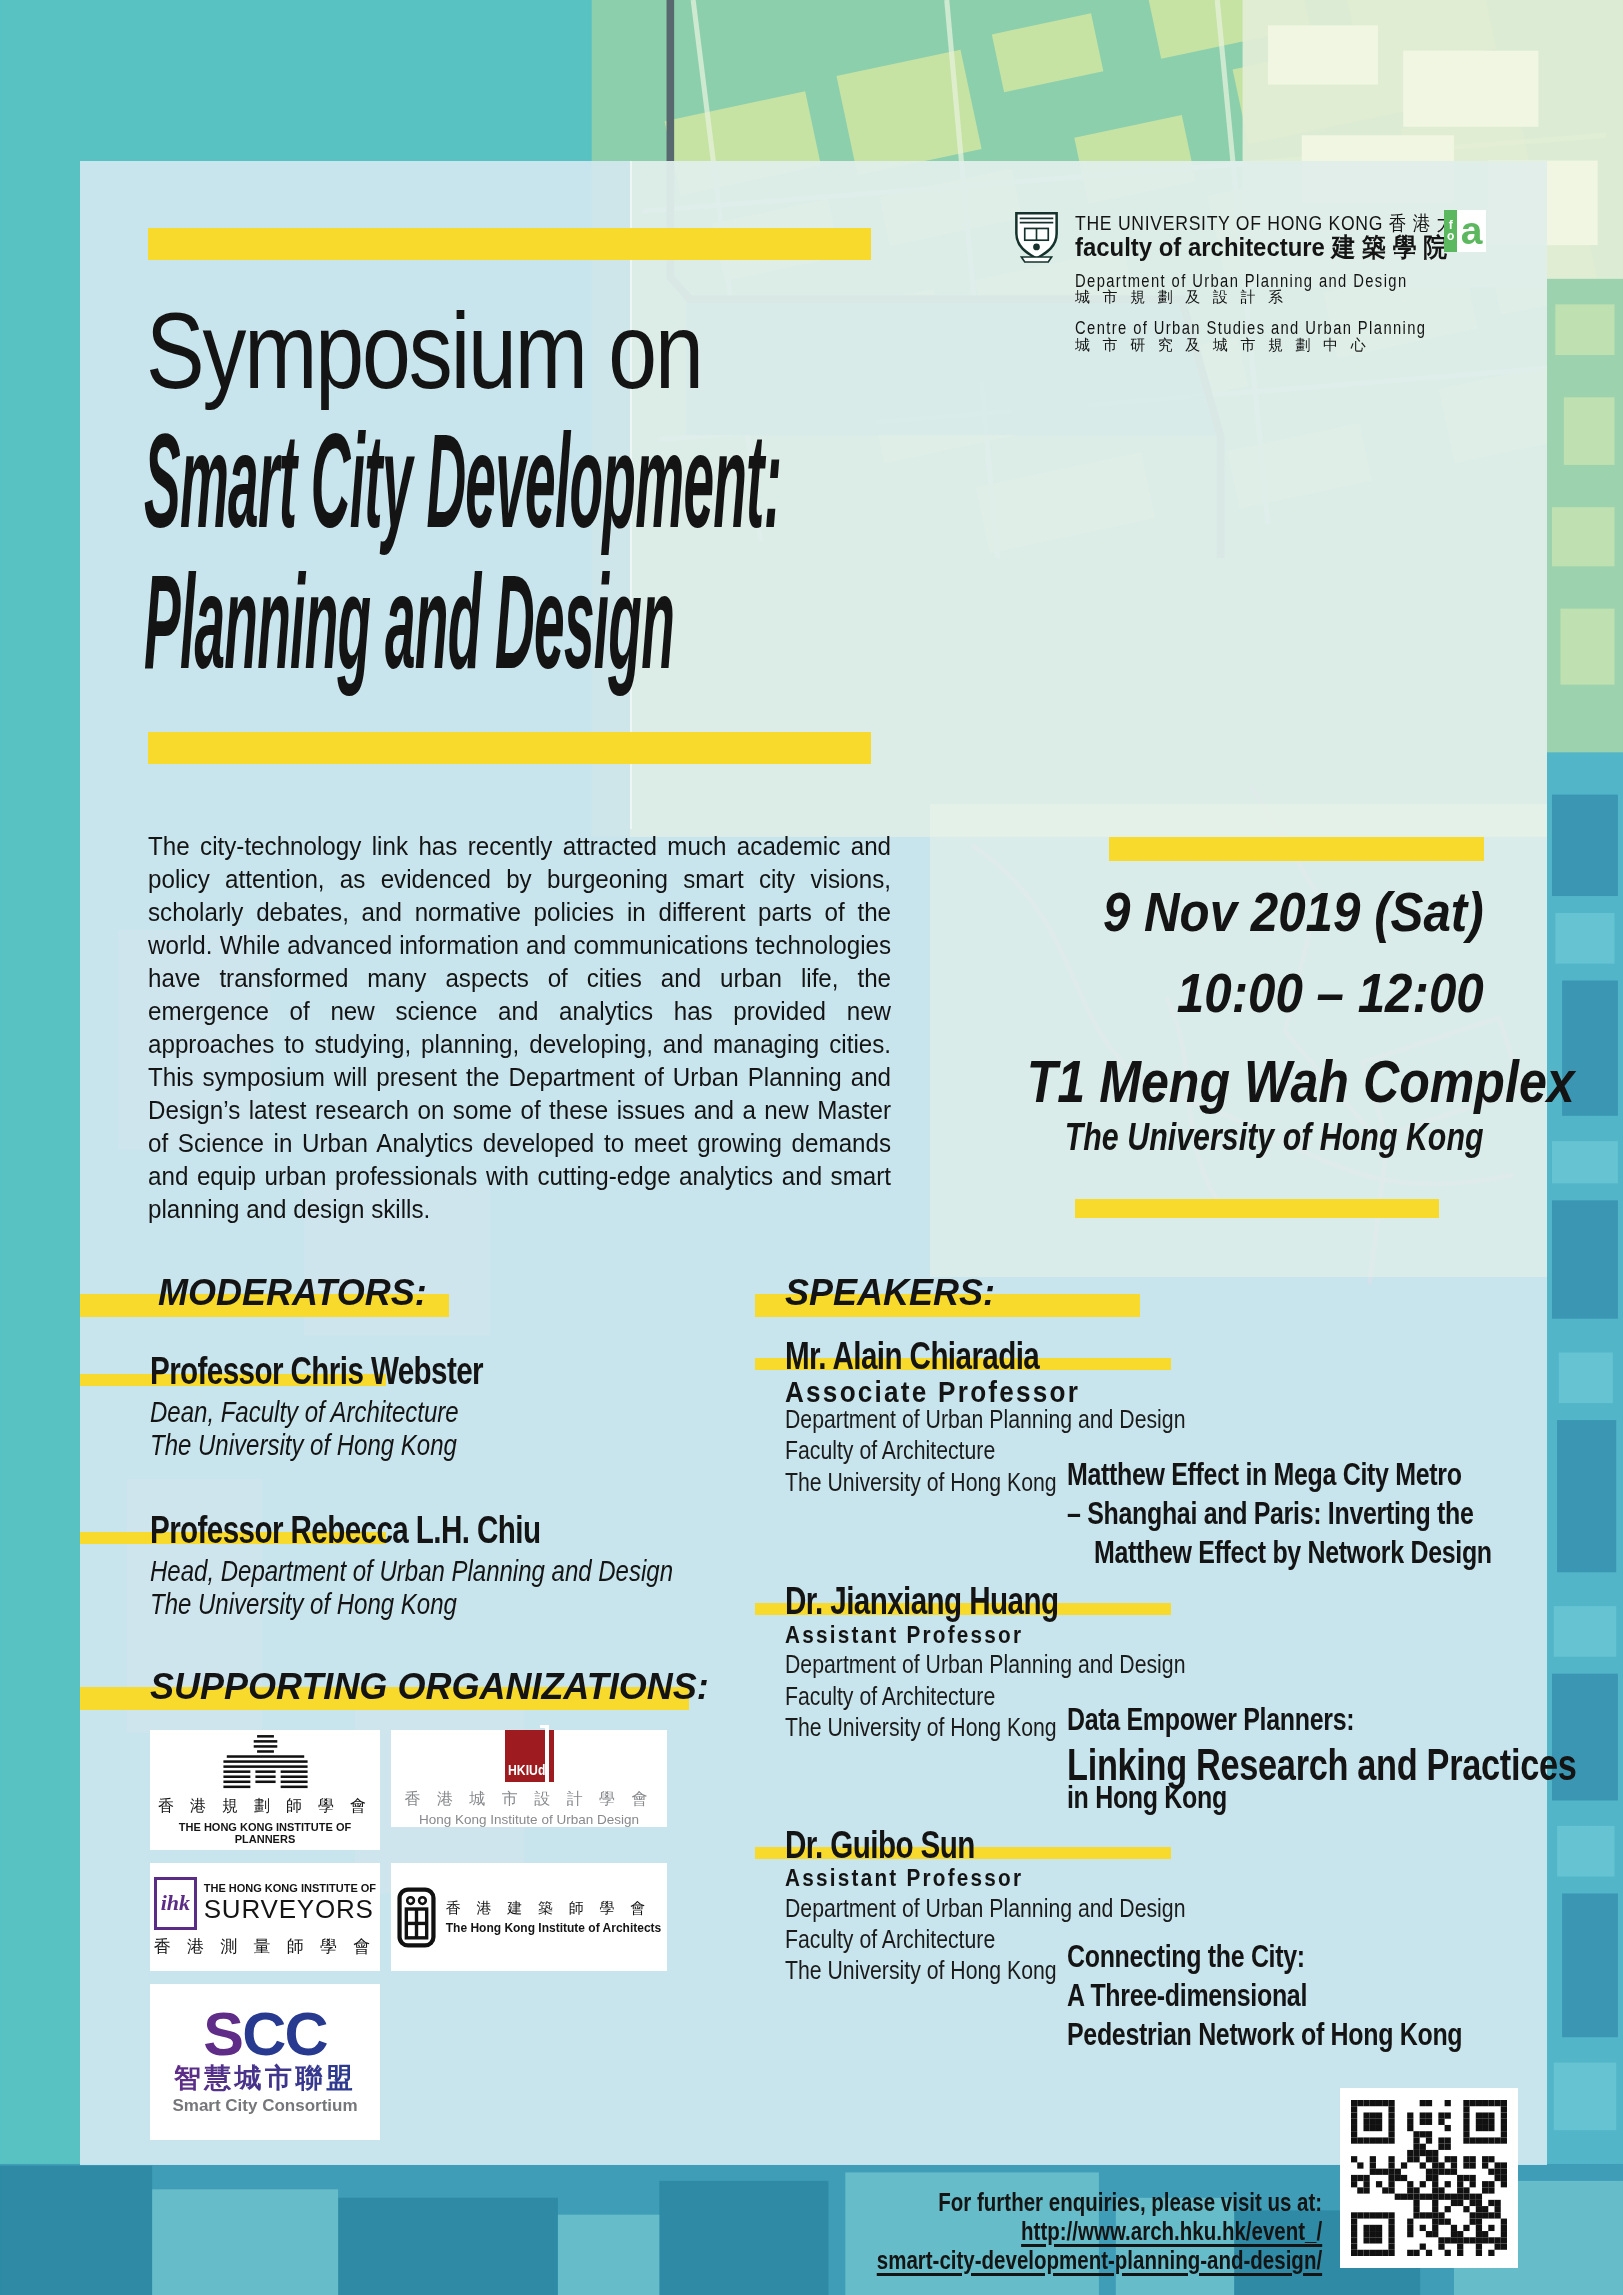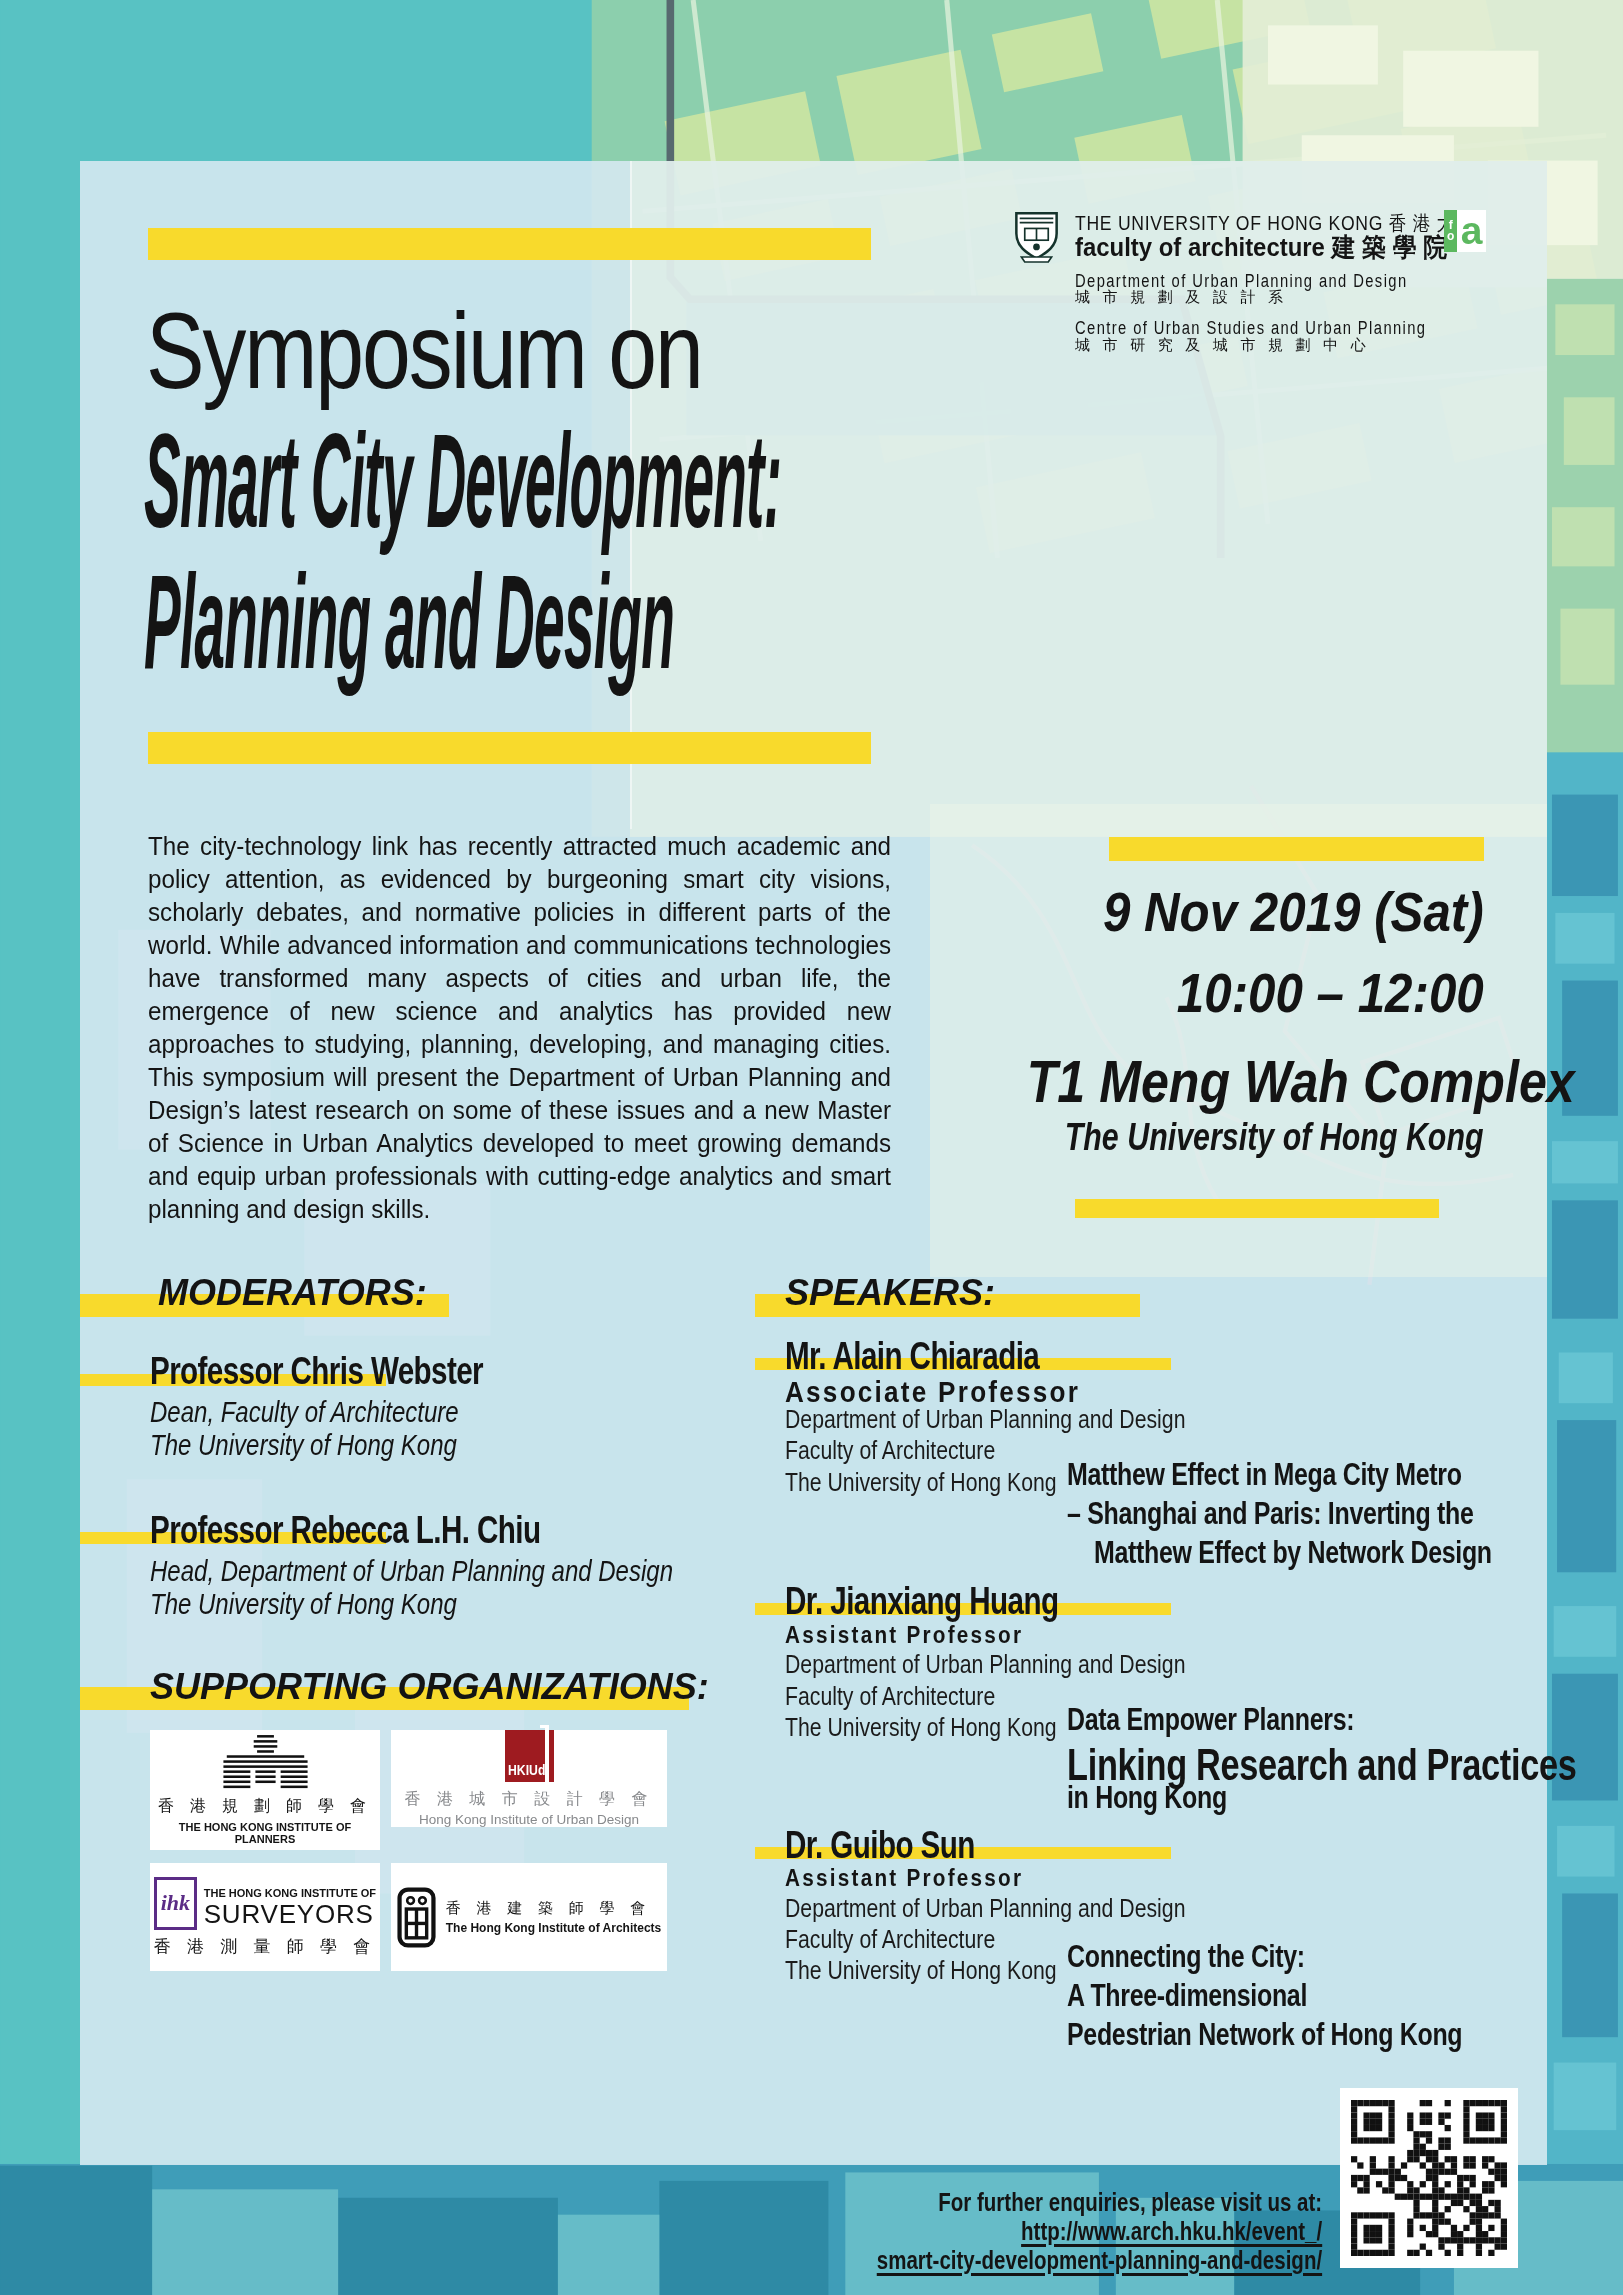--- a/index.html
+++ b/index.html
@@ -237,21 +237,21 @@
     <div class="hkiud-logo">
       <span class="bracket"></span>
         <span class="bk2"></span>
       <span class="txt">HKIUd</span>
     </div>
     <div class="zh gray" style="font-size:16px;margin-top:6.8px;font-family:'Liberation Sans',sans-serif;">香 港 城 市 設 計 學 會</div>
     <div class="gray" style="font-size:13.5px;margin-top:2.5px;text-align:center;">Hong Kong Institute of Urban Design</div>
   </div>
 
   <div class="orgbox" style="left:150px;top:1863px;width:230px;height:108px;">
-    <div style="display:flex;align-items:flex-end;gap:6.8px;">
+    <div style="display:flex;align-items:center;gap:6.8px;">
       <div class="hkis-seal">ihk</div>
       <div style="text-align:left;">
         <div style="font-size:11px;font-weight:bold;">THE HONG KONG INSTITUTE OF</div>
         <div style="font-size:26px;letter-spacing:0.8px;">SURVEYORS</div>
       </div>
     </div>
     <div class="zh" style="font-size:17px;margin-top:5px;">香 港 測 量 師 學 會</div>
   </div>
 
   <div class="orgbox" style="left:391px;top:1863px;width:276px;height:108px;">
@@ -264,20 +264,27 @@
         <line x1="11" y1="43" x2="35" y2="43" stroke="#111" stroke-width="4"></line>
         <line x1="23" y1="26" x2="23" y2="60" stroke="#111" stroke-width="4"></line>
       </svg>
       <div style="text-align:left;">
         <div class="zh" style="font-size:15px;">香 港 建 築 師 學 會</div>
         <div style="font-size:12px;font-weight:bold;margin-top:3.4px;">The Hong Kong Institute of Architects</div>
       </div>
     </div>
   </div>
 
+  <div class="orgbox" style="left:150px;top:1984px;width:230px;height:156px;">
+    <div class="scc-word">
+      <span class="scc-s">S</span><span class="scc-cc">CC</span>
+    </div>
+    <div class="scc-zh">智慧城市聯盟</div>
+    <div class="scc-en">Smart City Consortium</div>
+  </div>
 
   <div class="bar" style="left:755px;top:1294px;width:385px;height:23px;"></div>
   <div class="abs bi" style="left:785px;top:1272px;font-size:36px;">SPEAKERS:</div>
 
   <div class="bar" style="left:755px;top:1358px;width:416px;height:12px;"></div>
   <div class="abs" style="left:785px;top:1334px;font-size:39px;"><span class="sx name" style="transform:scaleX(0.76);">Mr. Alain Chiaradia</span></div>
   <div class="abs" style="left:785px;top:1376px;font-size:29px;"><span class="sx rank" style="transform:scaleX(0.9);">Associate Professor</span></div>
   <div class="abs" style="left:785px;top:1405px;font-size:25px;"><span class="sx meta" style="transform:scaleX(0.85);">Department of Urban Planning and Design</span></div>
   <div class="abs" style="left:785px;top:1436px;font-size:25px;"><span class="sx meta" style="transform:scaleX(0.85);">Faculty of Architecture</span></div>
   <div class="abs" style="left:785px;top:1468px;font-size:25px;"><span class="sx meta" style="transform:scaleX(0.85);">The University of Hong Kong</span></div>

